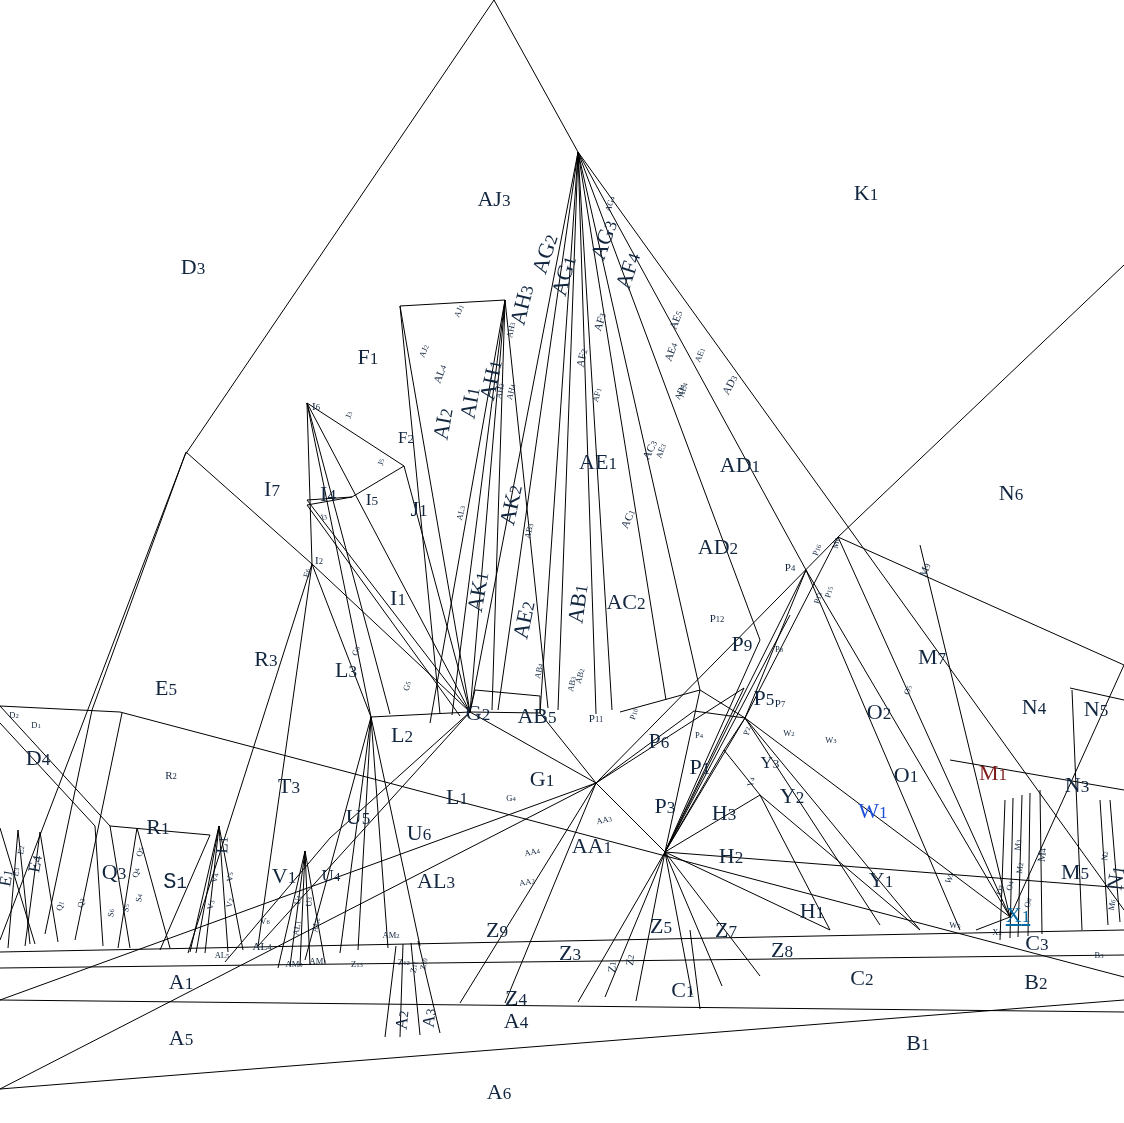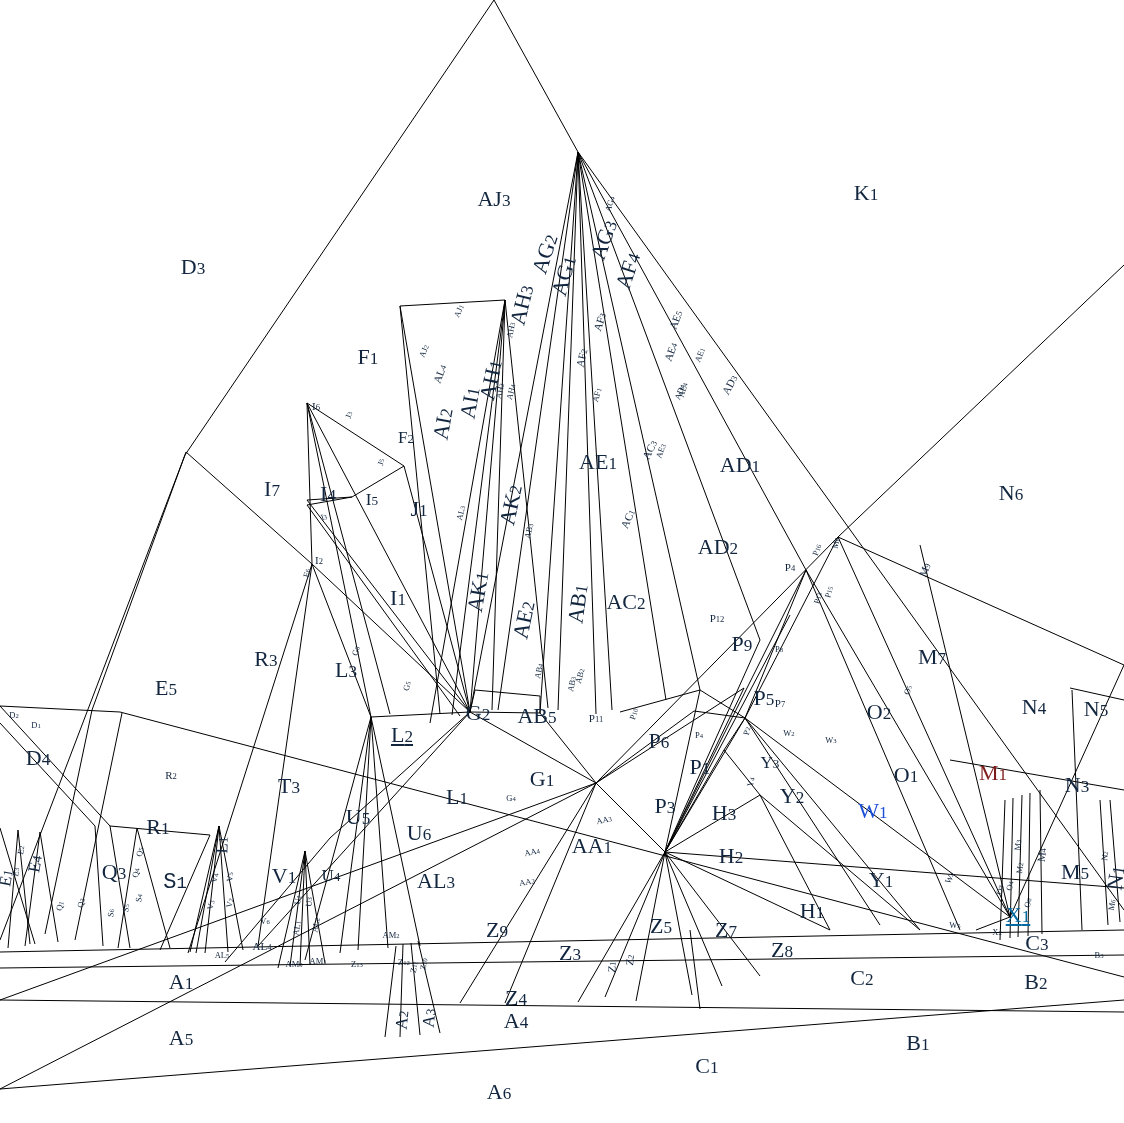--- a/index.html
+++ b/index.html
@@ -244,21 +244,21 @@
       <div class="lbl xs" style="left: 539px; top: 671px; color: rgb(18, 38, 63); transform: translate(-50%, -50%) rotate(-78deg);">AB<sub>4</sub></div>
       <div class="lbl xs" style="left: 580px; top: 676px; color: rgb(18, 38, 63); transform: translate(-50%, -50%) rotate(-76deg);">AB<sub>2</sub></div>
       <div class="lbl xs" style="left: 572px; top: 684px; color: rgb(18, 38, 63); transform: translate(-50%, -50%) rotate(-78deg);">AB<sub>3</sub></div>
       <div class="lbl sm" style="left: 596px; top: 718px; color: rgb(18, 38, 63); transform: translate(-50%, -50%) rotate(0deg);">P<sub>11</sub></div>
       <div class="lbl xs" style="left: 634px; top: 714px; color: rgb(18, 38, 63); transform: translate(-50%, -50%) rotate(-72deg);">P<sub>10</sub></div>
       <div class="lbl big" style="left: 659px; top: 741px; color: rgb(18, 38, 63); transform: translate(-50%, -50%) rotate(0deg);">P<sub>6</sub></div>
       <div class="lbl xs" style="left: 699px; top: 735px; color: rgb(18, 38, 63); transform: translate(-50%, -50%) rotate(0deg);">P<sub>4</sub></div>
       <div class="lbl xs" style="left: 747px; top: 731px; color: rgb(18, 38, 63); transform: translate(-50%, -50%) rotate(-78deg);">P<sub>2</sub></div>
       <div class="lbl xs" style="left: 789px; top: 733px; color: rgb(18, 38, 63); transform: translate(-50%, -50%) rotate(0deg);">W<sub>2</sub></div>
       <div class="lbl xs" style="left: 831px; top: 740px; color: rgb(18, 38, 63); transform: translate(-50%, -50%) rotate(0deg);">W<sub>3</sub></div>
-      <div class="lbl big" style="left: 402px; top: 735px; color: rgb(18, 38, 63); transform: translate(-50%, -50%) rotate(0deg); text-decoration: underline;">L<sub>2</sub></div>
+      <div class="lbl big" style="left: 402px; top: 735px; color: rgb(18, 38, 63); transform: translate(-50%, -50%) rotate(0deg);">L<sub>2</sub></div>
       <div class="lbl big" style="left: 38px; top: 758px; color: rgb(18, 38, 63); transform: translate(-50%, -50%) rotate(0deg);">D<sub>4</sub></div>
       <div class="lbl sm" style="left: 171px; top: 775px; color: rgb(18, 38, 63); transform: translate(-50%, -50%) rotate(0deg);">R<sub>2</sub></div>
       <div class="lbl big" style="left: 542px; top: 779px; color: rgb(18, 38, 63); transform: translate(-50%, -50%) rotate(0deg);">G<sub>1</sub></div>
       <div class="lbl xs" style="left: 511px; top: 798px; color: rgb(18, 38, 63); transform: translate(-50%, -50%) rotate(0deg);">G<sub>4</sub></div>
       <div class="lbl big" style="left: 457px; top: 797px; color: rgb(18, 38, 63); transform: translate(-50%, -50%) rotate(0deg);">L<sub>1</sub></div>
       <div class="lbl big" style="left: 700px; top: 767px; color: rgb(18, 38, 63); transform: translate(-50%, -50%) rotate(0deg);">P<sub>1</sub></div>
       <div class="lbl mid" style="left: 770px; top: 762px; color: rgb(18, 38, 63); transform: translate(-50%, -50%) rotate(0deg);">Y<sub>3</sub></div>
       <div class="lbl xs" style="left: 751px; top: 782px; color: rgb(18, 38, 63); transform: translate(-50%, -50%) rotate(-76deg);">Y<sub>4</sub></div>
       <div class="lbl big" style="left: 792px; top: 796px; color: rgb(18, 38, 63); transform: translate(-50%, -50%) rotate(0deg);">Y<sub>2</sub></div>
       <div class="lbl big" style="left: 873px; top: 811px; color: #1d4ed8; transform: translate(-50%, -50%) rotate(0deg);">W<sub>1</sub></div>
@@ -335,21 +335,21 @@
       <div class="lbl sm" style="left: 630px; top: 960px; color: rgb(18, 38, 63); transform: translate(-50%, -50%) rotate(-84deg);">Z<sub>2</sub></div>
       <div class="lbl big" style="left: 661px; top: 926px; color: rgb(18, 38, 63); transform: translate(-50%, -50%) rotate(0deg);">Z<sub>5</sub></div>
       <div class="lbl big" style="left: 726px; top: 930px; color: rgb(18, 38, 63); transform: translate(-50%, -50%) rotate(0deg);">Z<sub>7</sub></div>
       <div class="lbl big" style="left: 782px; top: 950px; color: rgb(18, 38, 63); transform: translate(-50%, -50%) rotate(0deg);">Z<sub>8</sub></div>
       <div class="lbl big" style="left: 862px; top: 978px; color: rgb(18, 38, 63); transform: translate(-50%, -50%) rotate(0deg);">C<sub>2</sub></div>
       <div class="lbl big" style="left: 1037px; top: 943px; color: rgb(18, 38, 63); transform: translate(-50%, -50%) rotate(0deg);">C<sub>3</sub></div>
       <div class="lbl xs" style="left: 1099px; top: 955px; color: rgb(18, 38, 63); transform: translate(-50%, -50%) rotate(0deg);">B<sub>3</sub></div>
       <div class="lbl big" style="left: 1036px; top: 982px; color: rgb(18, 38, 63); transform: translate(-50%, -50%) rotate(0deg);">B<sub>2</sub></div>
       <div class="lbl big" style="left: 181px; top: 982px; color: rgb(18, 38, 63); transform: translate(-50%, -50%) rotate(0deg);">A<sub>1</sub></div>
       <div class="lbl big" style="left: 516px; top: 998px; color: rgb(18, 38, 63); transform: translate(-50%, -50%) rotate(0deg);">Z<sub>4</sub></div>
-      <div class="lbl big" style="left: 683px; top: 1066px; color: rgb(18, 38, 63); transform: translate(-50%, -50%) rotate(0deg); margin-left: 24px;">C<sub>1</sub></div>
+      <div class="lbl big" style="left: 683px; top: 990px; color: rgb(18, 38, 63); transform: translate(-50%, -50%) rotate(0deg);">C<sub>1</sub></div>
       <div class="lbl big" style="left: 516px; top: 1021px; color: rgb(18, 38, 63); transform: translate(-50%, -50%) rotate(0deg);">A<sub>4</sub></div>
       <div class="lbl big" style="left: 181px; top: 1038px; color: rgb(18, 38, 63); transform: translate(-50%, -50%) rotate(0deg);">A<sub>5</sub></div>
       <div class="lbl big" style="left: 918px; top: 1043px; color: rgb(18, 38, 63); transform: translate(-50%, -50%) rotate(0deg);">B<sub>1</sub></div>
       <div class="lbl big" style="left: 499px; top: 1092px; color: rgb(18, 38, 63); transform: translate(-50%, -50%) rotate(0deg);">A<sub>6</sub></div>
       <div class="lbl big" style="left: 1011px; top: 493px; color: rgb(18, 38, 63); transform: translate(-50%, -50%) rotate(0deg);">N<sub>6</sub></div>
       <div class="lbl xs" style="left: 511px; top: 330px; color: rgb(18, 38, 63); transform: translate(-50%, -50%) rotate(-78deg);">AH<sub>3</sub></div>
       <div class="lbl xs" style="left: 700px; top: 355px; color: rgb(18, 38, 63); transform: translate(-50%, -50%) rotate(-68deg);">AE<sub>1</sub></div>
       <div class="lbl sm" style="left: 650px; top: 450px; color: rgb(18, 38, 63); transform: translate(-50%, -50%) rotate(-64deg);">AC<sub>3</sub></div>
       <div class="lbl xs" style="left: 680px; top: 392px; color: rgb(18, 38, 63); transform: translate(-50%, -50%) rotate(-70deg);">AD<sub>4</sub></div>
     </div>

